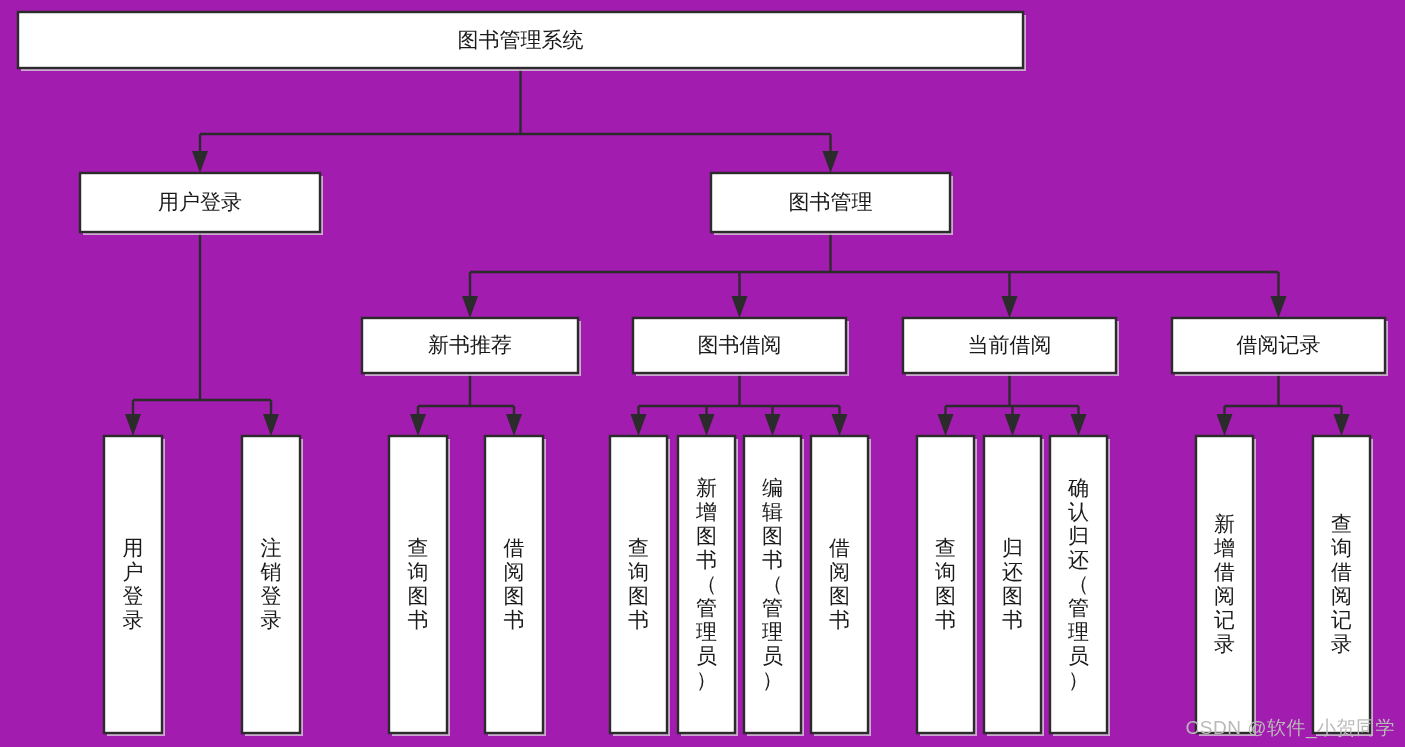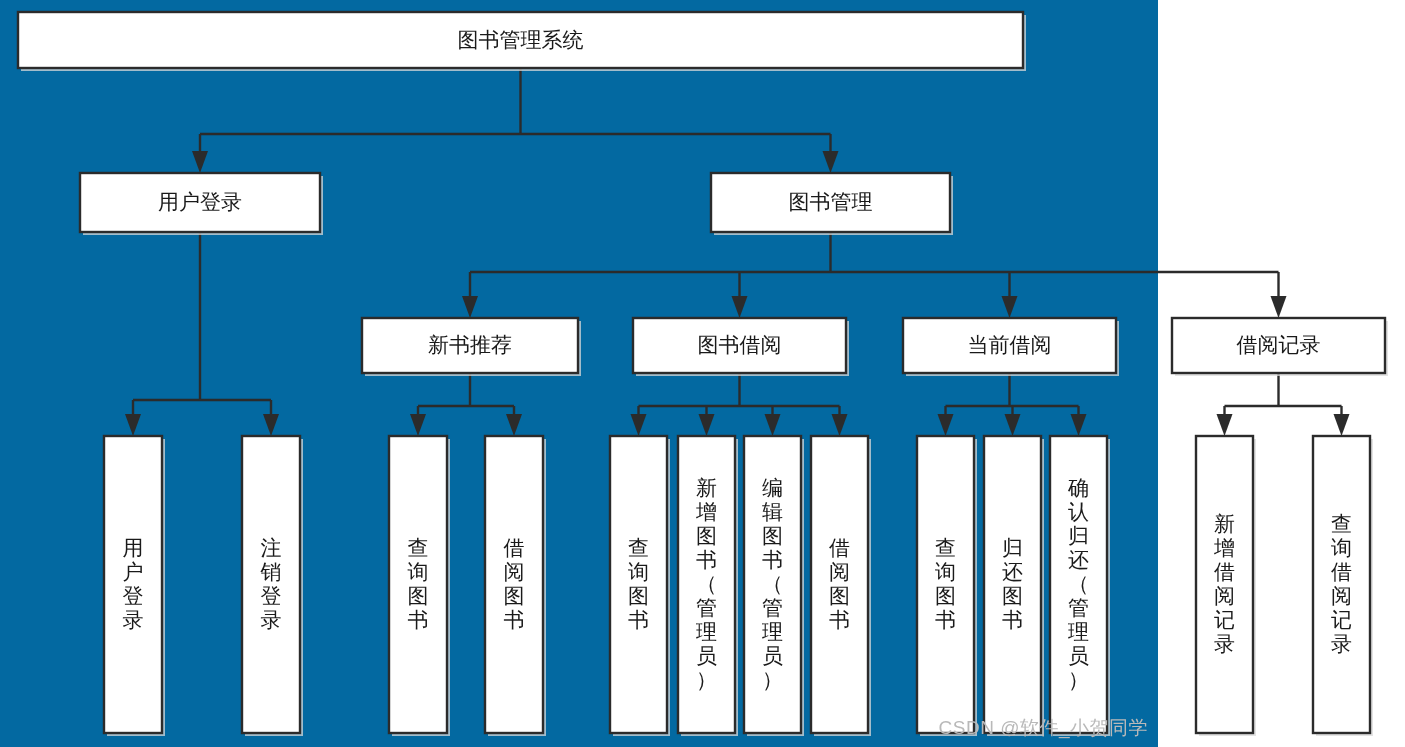--- a/index.html
+++ b/index.html
@@ -8,23 +8,23 @@
     background: #ffffff;
   }
   body {
     width: 1405px;
     height: 747px;
     font-family: "Liberation Sans", "DejaVu Sans", sans-serif;
     overflow: hidden;
   }
   #diagram-root {
     position: relative;
-    width: 1158px;
+    width: 1405px;
     height: 747px;
-    background: #0369a1;
+    background: #a21caf;
   }
   svg#tree-svg {
     position: absolute;
     left: 0;
     top: 0;
     width: 1405px;
     height: 747px;
     display: block;
   }
   .node-rect {

